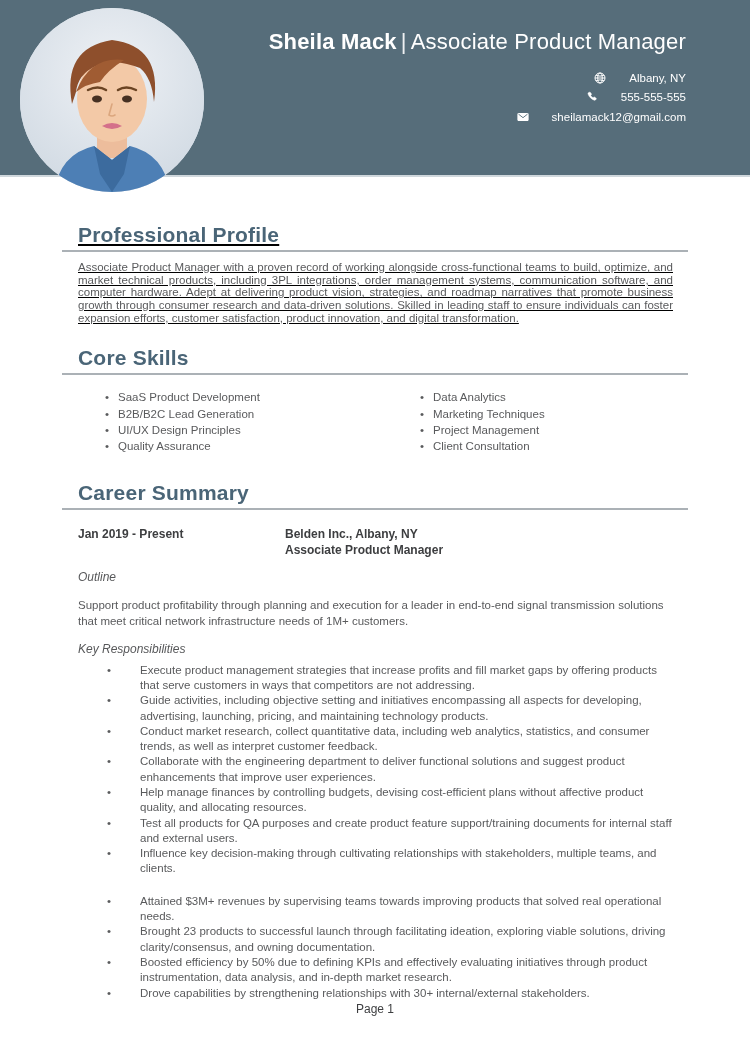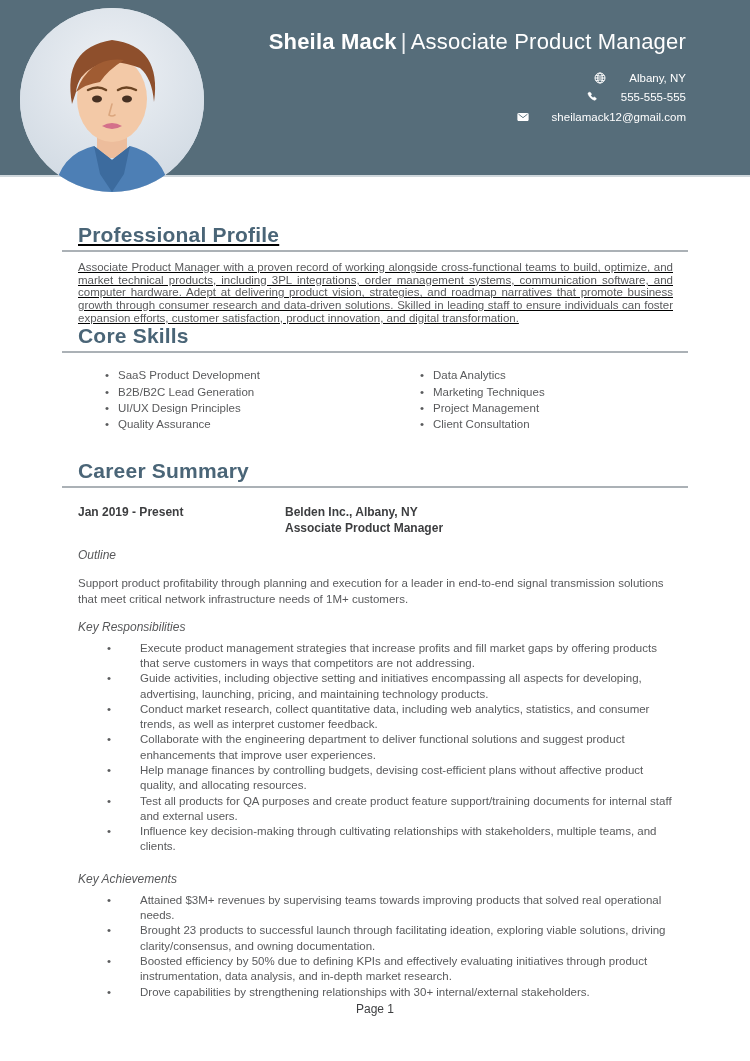--- a/index.html
+++ b/index.html
@@ -40,21 +40,21 @@
     font-size:21px; font-weight:bold; color:#4a6577;
     padding:0 0 3px 16px; border-bottom:2px solid #abb1b6;
     letter-spacing:0.2px; line-height:1.15;
   }
   .profile-section  { margin-top:46px;text-decoration:underline; }
   .profile-body {
     margin:9px 15px 0 16px; font-size:11.5px; line-height:12.6px;
     color:#595a5c; text-align:justify;
   }
 
-  .skills-section { }
+  .skills-section { margin-top:22px; }
   .skills-columns { display:flex; margin-top:14px; }
   ul.skills-col { list-style:none; font-size:11.5px; color:#595a5c; line-height:16.4px; }
   ul.skills-col.col1 { margin-left:43px; width:315px; }
   ul.skills-col li { position:relative; padding-left:13px; }
   ul.skills-col li::before { content:"\2022"; position:absolute; left:0; top:0; color:#595a5c; }
 
   .career-section { margin-top:26px; }
   .job-header {
     display:flex; margin:17px 15px 0 16px;
     font-size:12px; font-weight:bold; color:#3d3e40; line-height:15.5px;
@@ -194,21 +194,20 @@
         <li>Execute product management strategies that increase profits and fill market gaps by offering products that serve customers in ways that competitors are not addressing.</li>
         <li>Guide activities, including objective setting and initiatives encompassing all aspects for developing, advertising, launching, pricing, and maintaining technology products.</li>
         <li>Conduct market research, collect quantitative data, including web analytics, statistics, and consumer trends, as well as interpret customer feedback.</li>
         <li>Collaborate with the engineering department to deliver functional solutions and suggest product enhancements that improve user experiences.</li>
         <li>Help manage finances by controlling budgets, devising cost-efficient plans without affective product quality, and allocating resources.</li>
         <li>Test all products for QA purposes and create product feature support/training documents for internal staff and external users.</li>
         <li>Influence key decision-making through cultivating relationships with stakeholders, multiple teams, and clients.</li>
       </ul>
 
       <div class="achievements-block">
-        <div class="sub-label">Key Achievements</div>
         <ul class="bullet-list">
           <li>Attained $3M+ revenues by supervising teams towards improving products that solved real operational needs.</li>
           <li>Brought 23 products to successful launch through facilitating ideation, exploring viable solutions, driving clarity/consensus, and owning documentation.</li>
           <li>Boosted efficiency by 50% due to defining KPIs and effectively evaluating initiatives through product instrumentation, data analysis, and in-depth market research.</li>
           <li>Drove capabilities by strengthening relationships with 30+ internal/external stakeholders.</li>
         </ul>
       </div>
     </section>
   </main>
 

